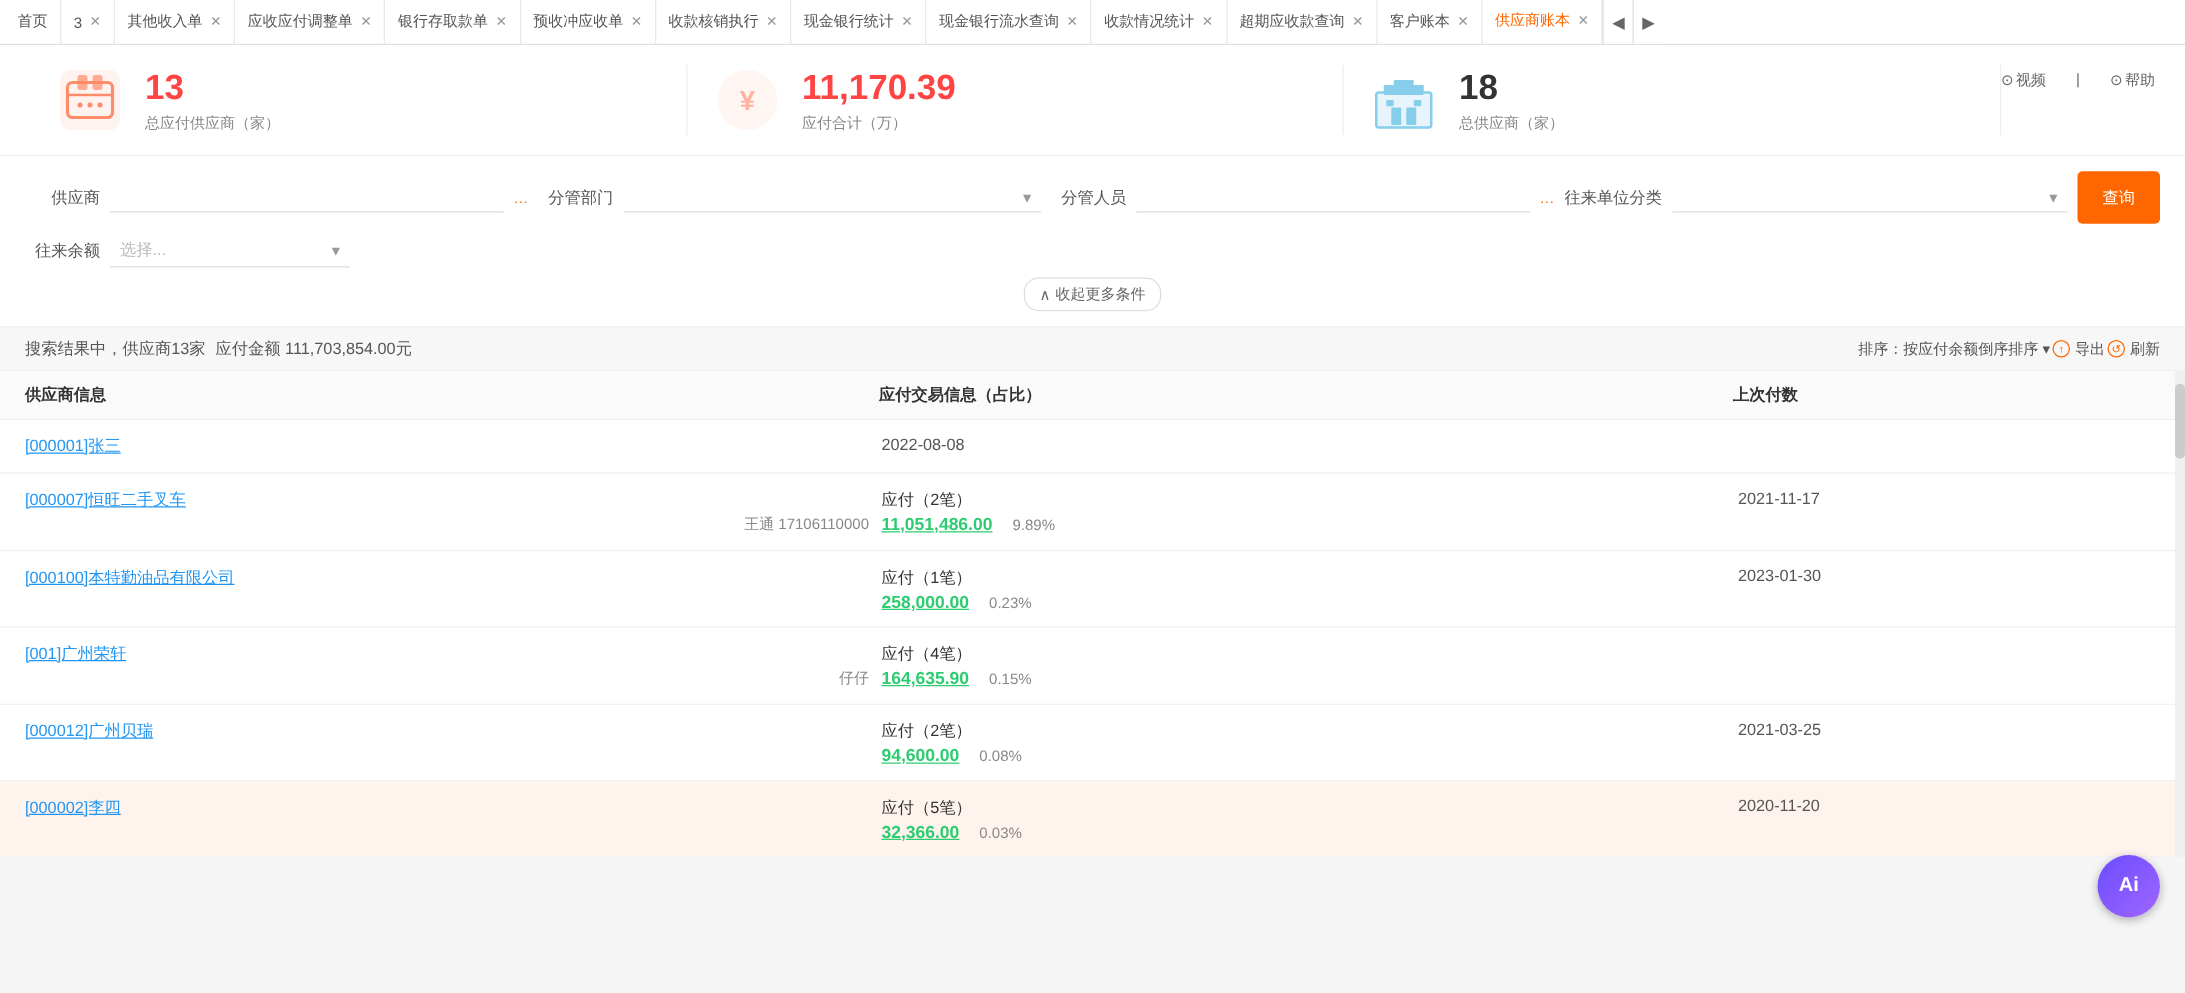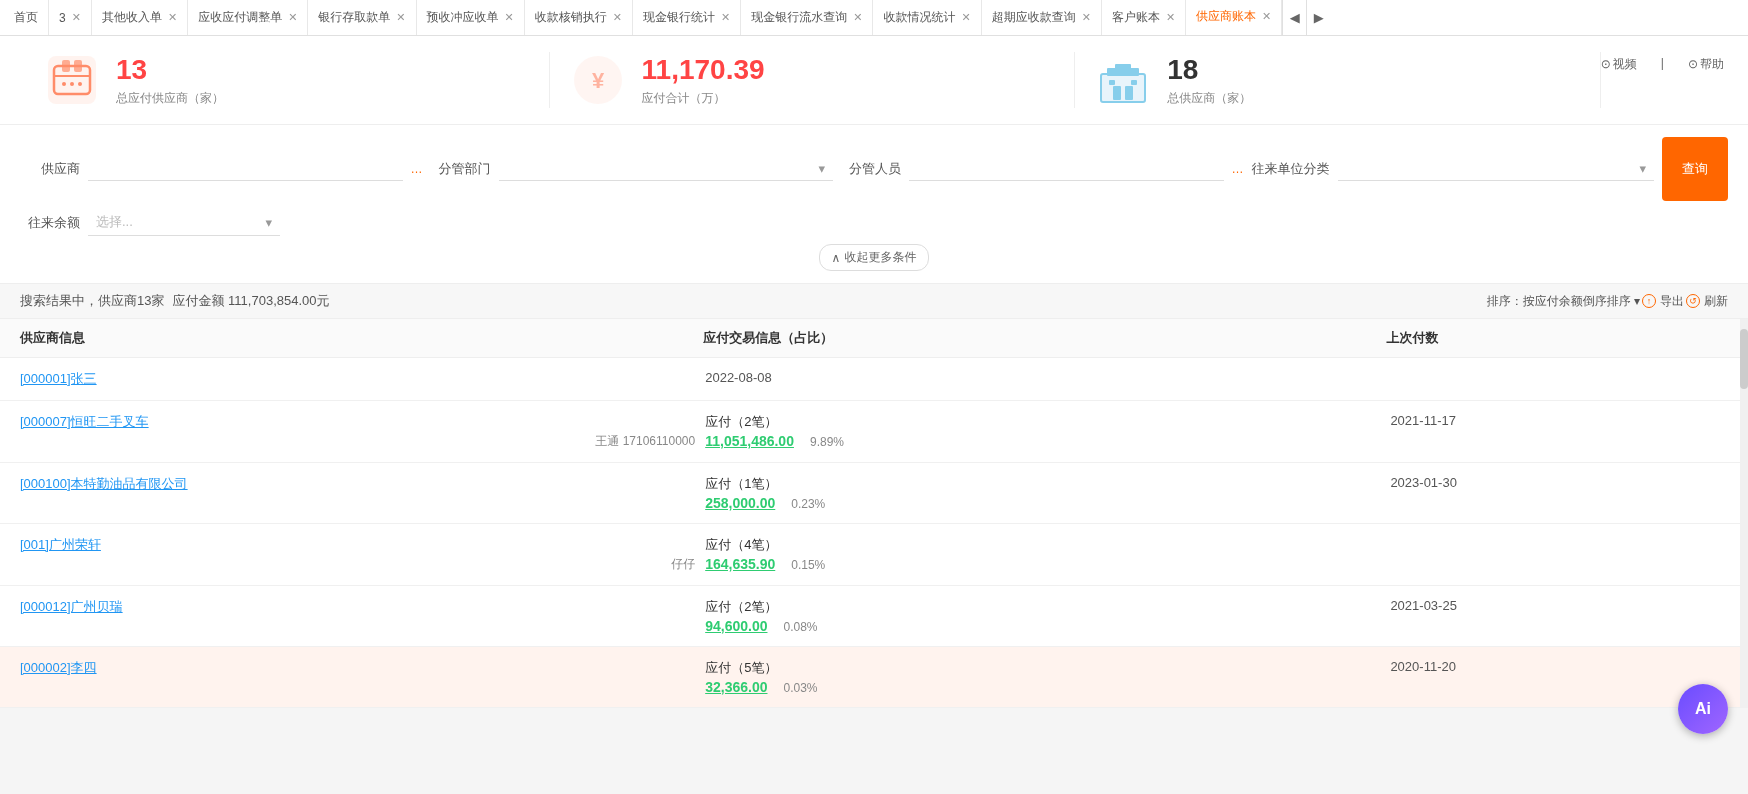--- a/index.html
+++ b/index.html
@@ -109,21 +109,21 @@
       cursor: pointer;
       background: transparent;
       min-width: 120px;
     }
     .filter-select .chevron { margin-left: auto; color: #999; }
     .ellipsis-btn { color: #ff6600; cursor: pointer; font-size: 12px; }
     .query-btn {
       background: #ff6600;
       color: #fff;
       border: none;
-      padding: 23px 20px;
+      padding: 12px 20px;
       border-radius: 4px;
       cursor: pointer;
       font-size: 13px;
       white-space: nowrap;
     }
     .collapse-btn {
       display: flex;
       align-items: center;
       justify-content: center;
       gap: 4px;

